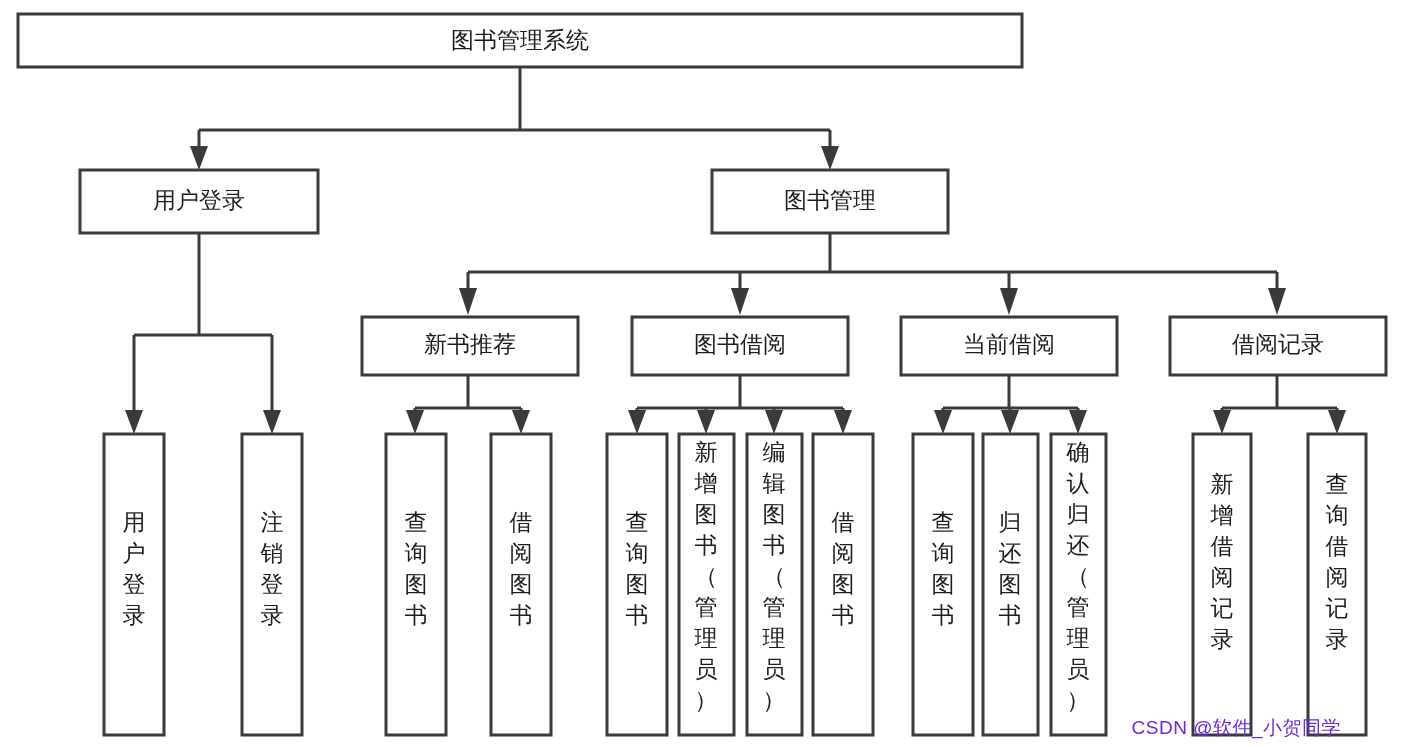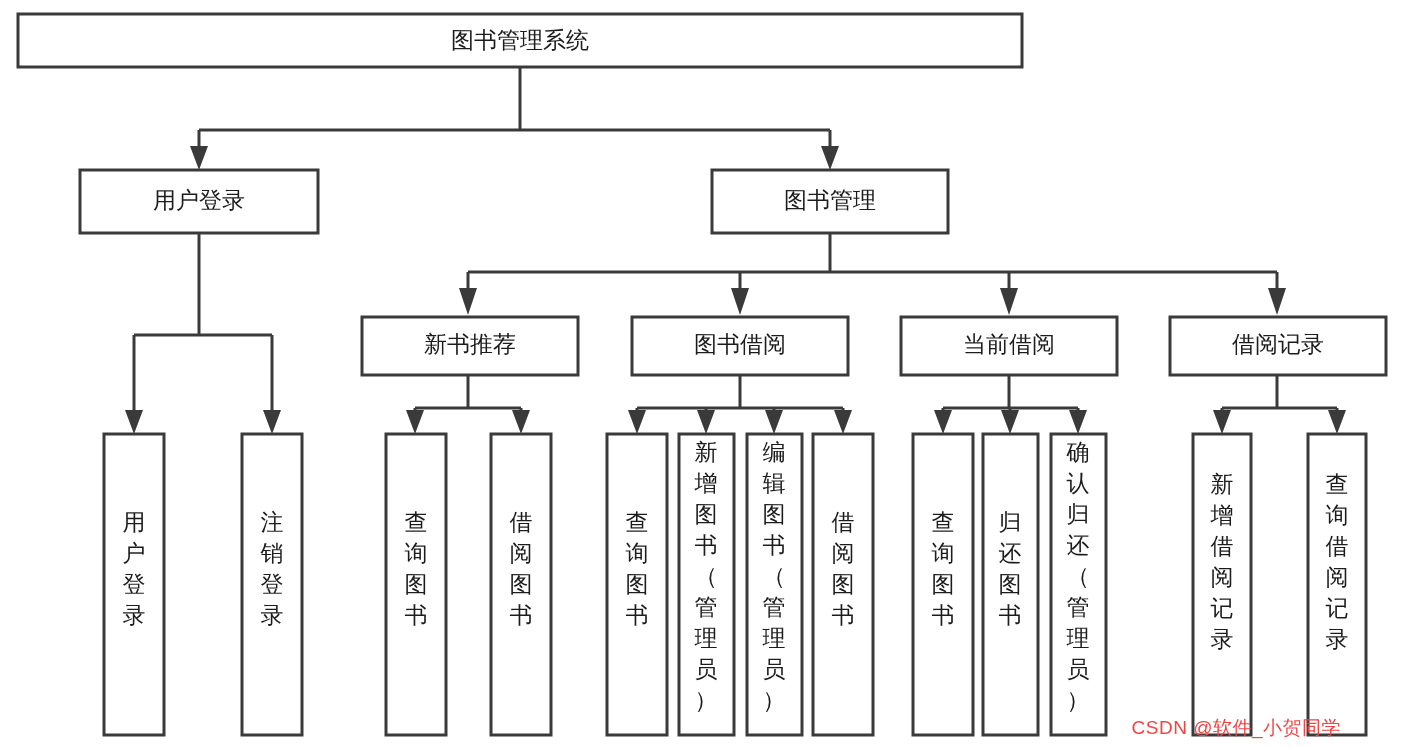--- a/index.html
+++ b/index.html
@@ -53,21 +53,21 @@
     font-size: 23px;
     fill: #1c1c1c;
     text-anchor: middle;
   }
   .watermark {
     position: absolute;
     right: 8px;
     bottom: 6px;
     font-family: "Liberation Sans", "DejaVu Sans", sans-serif;
     font-size: 19px;
-    color: #ef4444;
+    color: #6d28d9;
     white-space: nowrap;
     letter-spacing: 0.5px;
     pointer-events: none;
     margin-top: 7px;
   }
 </style>
 </head>
 <body>
 
 <div id="diagram-root">

